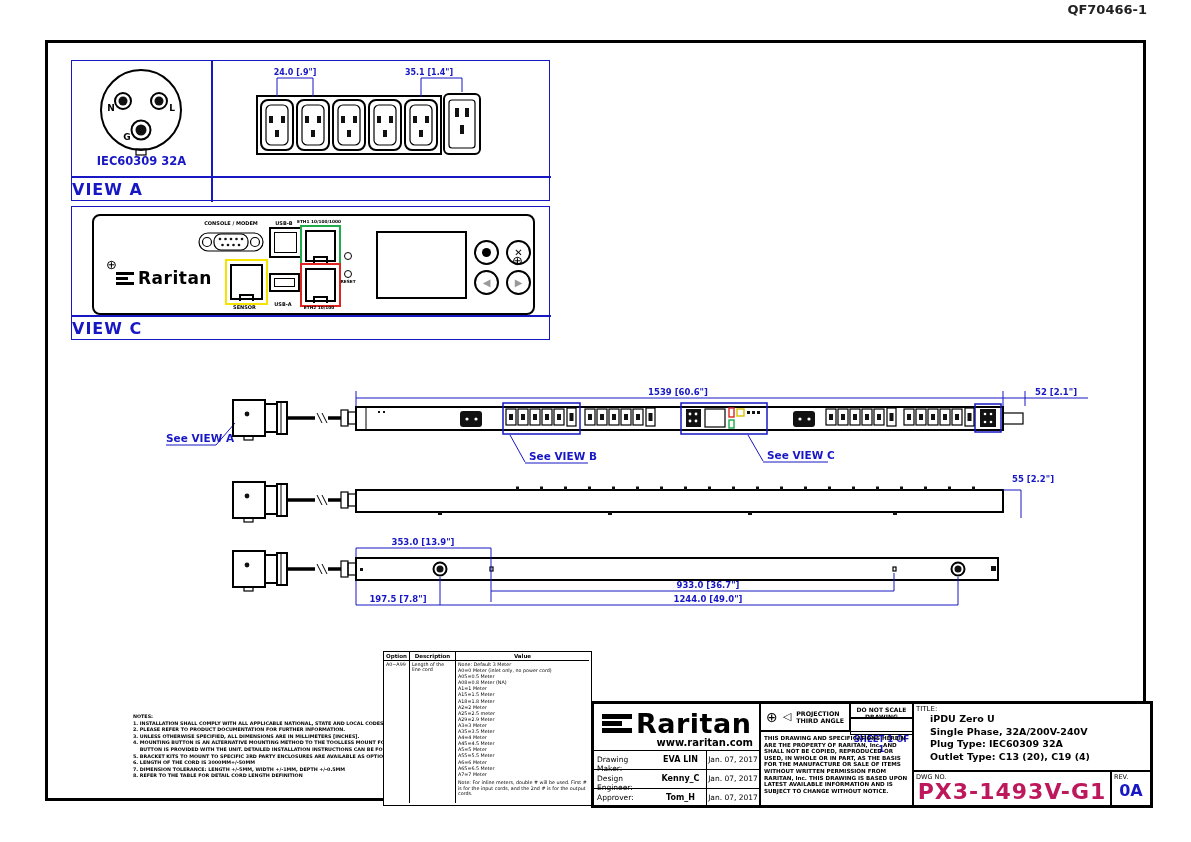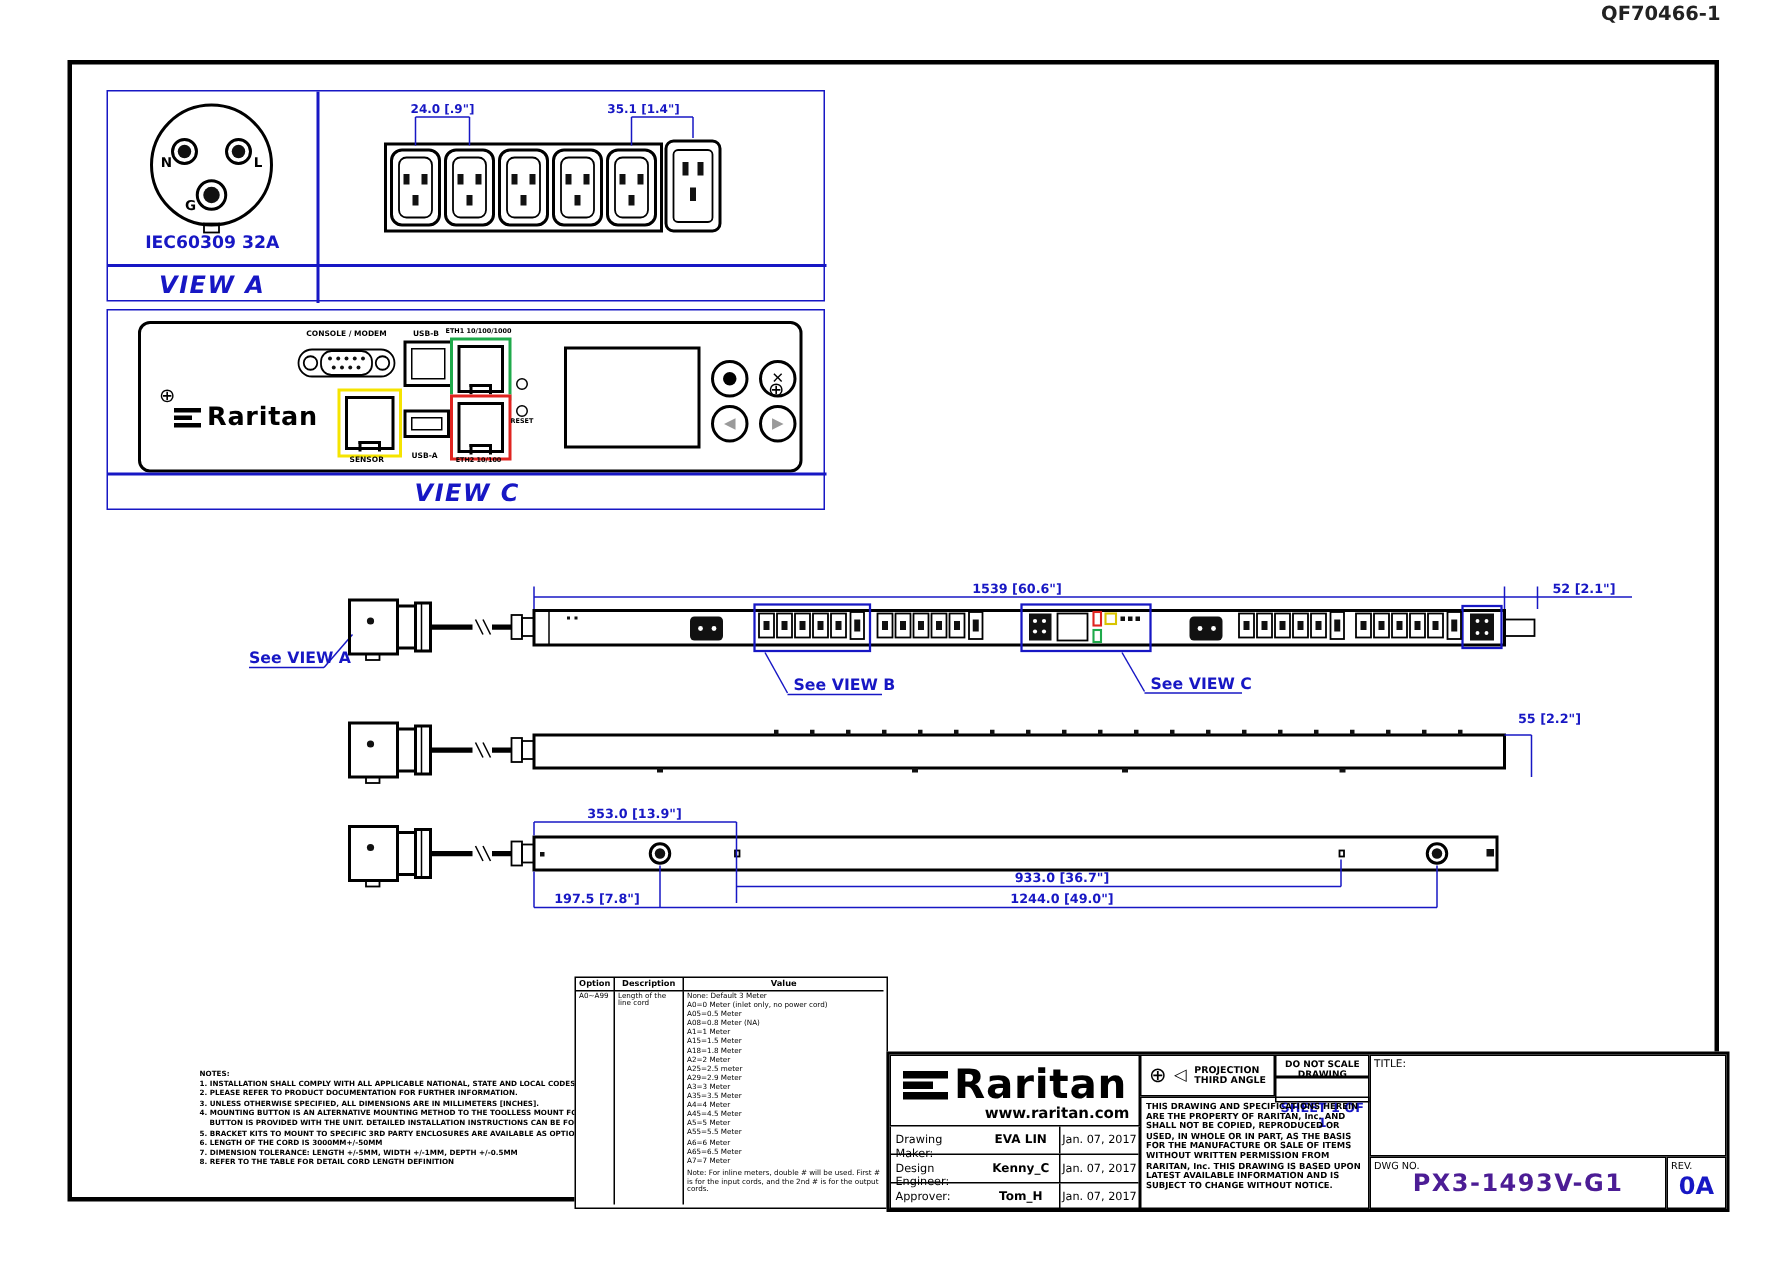--- a/index.html
+++ b/index.html
@@ -4,21 +4,21 @@
 <style>
   html,body{margin:0;padding:0;background:#fff;}
   .page{position:relative;width:1191px;height:842px;background:#fff;overflow:hidden;
         font-family:"DejaVu Sans","Liberation Sans",sans-serif;color:#000;cursor:default;}
   .frame{position:absolute;left:45px;top:40px;width:1101px;height:761px;border:3px solid #000;box-sizing:border-box;}
   .abs{position:absolute;box-sizing:border-box;}
   .doc-number{position:absolute;right:44px;top:2px;font-size:13px;font-weight:bold;color:#222;}
   .views-box{border:1.5px solid #1717c4;}
   .vline{position:absolute;background:#1717c4;width:1.5px;}
   .hline{position:absolute;background:#1717c4;height:1.5px;}
-  .caption{position:absolute;font-size:16px;font-weight:bold;color:#1717c4;text-align:center;letter-spacing:1px;font-style:italic;}
+  .caption{position:absolute;font-size:16px;font-weight:bold;color:#1717c4;letter-spacing:1px;}
   .small-label{position:absolute;font-size:5px;font-weight:bold;color:#000;white-space:nowrap;}
   .iec-label{position:absolute;font-size:11.5px;font-weight:bold;color:#1717c4;text-align:center;}
 
   
   .blk{stroke:#000;stroke-width:2;fill:none;}
   .blk1{stroke:#000;stroke-width:1.2;fill:none;}
   .thin{stroke:#000;stroke-width:1;fill:none;}
   .cable{stroke:#000;stroke-width:3.5;fill:none;}
   .dimln{stroke:#1717c4;stroke-width:1;fill:none;}
   .blue-box{stroke:#1717c4;stroke-width:1.5;fill:none;}
@@ -67,21 +67,21 @@
 
   
   .tb{position:absolute;left:543px;top:658px;width:558px;height:103px;border:2px solid #000;background:#fff;}
   .tb .cell{position:absolute;border:1.5px solid #000;box-sizing:border-box;}
   .appr-row{display:flex;height:18.33px;border-top:1.5px solid #000;box-sizing:border-box;}
   .appr-role{width:58px;padding:4px 0 0 3px;font-size:7.5px;}
   .appr-name{width:52px;padding-top:4px;font-size:8px;font-weight:bold;text-align:center;border-right:1.5px solid #000;box-sizing:border-box;}
   .appr-date{flex:1;padding-top:4px;font-size:7.5px;text-align:center;}
   .legal{font-size:5.6px;line-height:6.6px;font-weight:bold;padding:3px 3px;}
   .title-lines{font-size:9.5px;font-weight:bold;line-height:12.5px;padding-left:16px;}
-  .dwg-no{font-size:16px;font-weight:bold;color:#4c1d95;text-align:center;letter-spacing:1px;}
+  .dwg-no{font-size:22px;font-weight:bold;color:#be185d;text-align:center;letter-spacing:1px;}
   .rev-val{font-size:16px;font-weight:bold;color:#1717c4;text-align:center;}
   .tb-tag{font-size:6.5px;padding:1px 0 0 2px;}
   .sheet{color:#1717c4;font-weight:bold;font-size:8.5px;text-align:center;}
   .dns{font-size:6px;font-weight:bold;text-align:center;padding-top:2px;}
   .proj-sym{font-size:14px;line-height:14px;}
   .proj-txt{font-size:6.3px;font-weight:bold;line-height:7.5px;}
 </style>
 </head>
 <body>
 
@@ -554,20 +554,26 @@
         <span>THIRD ANGLE</span></span>
       </div>
 
       <div class="cell dns" style="left:257px;top:0;width:63px;height:15px;">DO NOT SCALE DRAWING</div>
       <div class="cell sheet" style="left:257px;top:15px;width:63px;height:13px;padding-top:15px;">SHEET 1 OF 1</div>
 
       <div class="cell legal" style="left:167px;top:28px;width:153px;height:75px;">THIS DRAWING AND SPECIFICATIONS HEREIN ARE THE PROPERTY OF RARITAN, Inc. AND SHALL NOT BE COPIED, REPRODUCED OR USED, IN WHOLE OR IN PART, AS THE BASIS FOR THE MANUFACTURE OR SALE OF ITEMS WITHOUT WRITTEN PERMISSION FROM RARITAN, Inc. THIS DRAWING IS BASED UPON LATEST AVAILABLE INFORMATION AND IS SUBJECT TO CHANGE WITHOUT NOTICE.</div>
 
       <div class="cell" style="left:320px;top:0;width:238px;height:68px;">
         <div class="tb-tag" style="font-size:7px;">TITLE:</div>
+        <div class="title-lines">
+          <div>iPDU Zero U</div>
+          <div>Single Phase, 32A/200V-240V</div>
+          <div>Plug Type: IEC60309 32A</div>
+          <div>Outlet Type: C13 (20), C19 (4)</div>
+        </div>
       </div>
 
       <div class="cell" style="left:320px;top:68px;width:198px;height:35px;">
         <div class="tb-tag">DWG NO.</div>
         <div class="dwg-no" style="margin-top:-2px;">PX3-1493V-G1</div>
       </div>
       <div class="cell" style="left:518px;top:68px;width:40px;height:35px;">
         <div class="tb-tag">REV.</div>
         <div class="rev-val">0A</div>
       </div>

